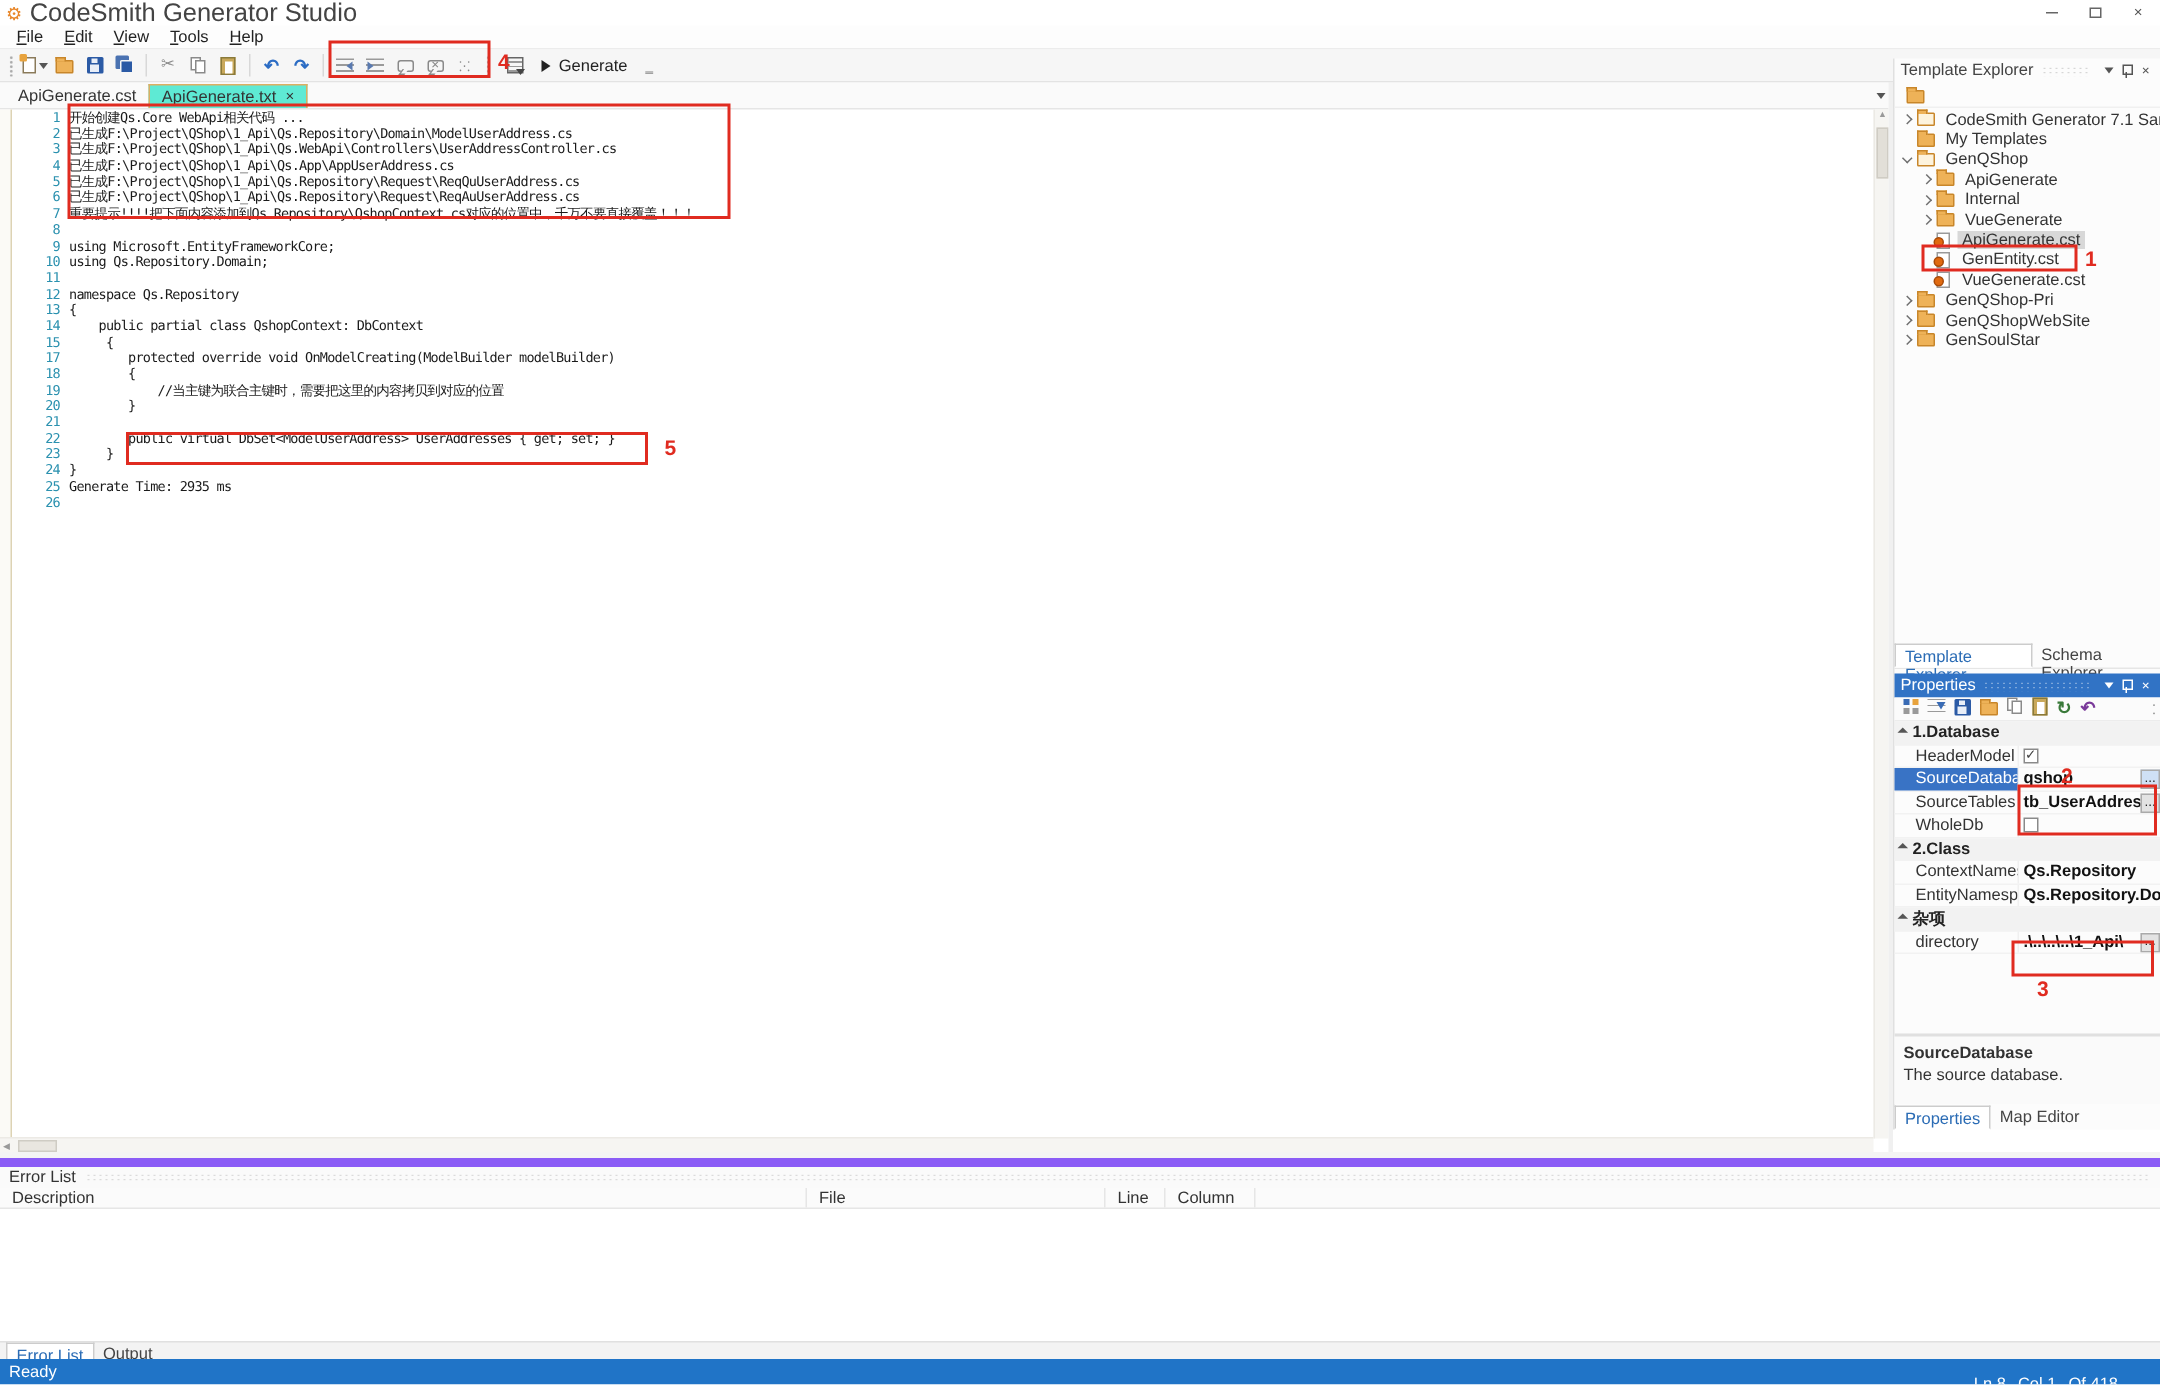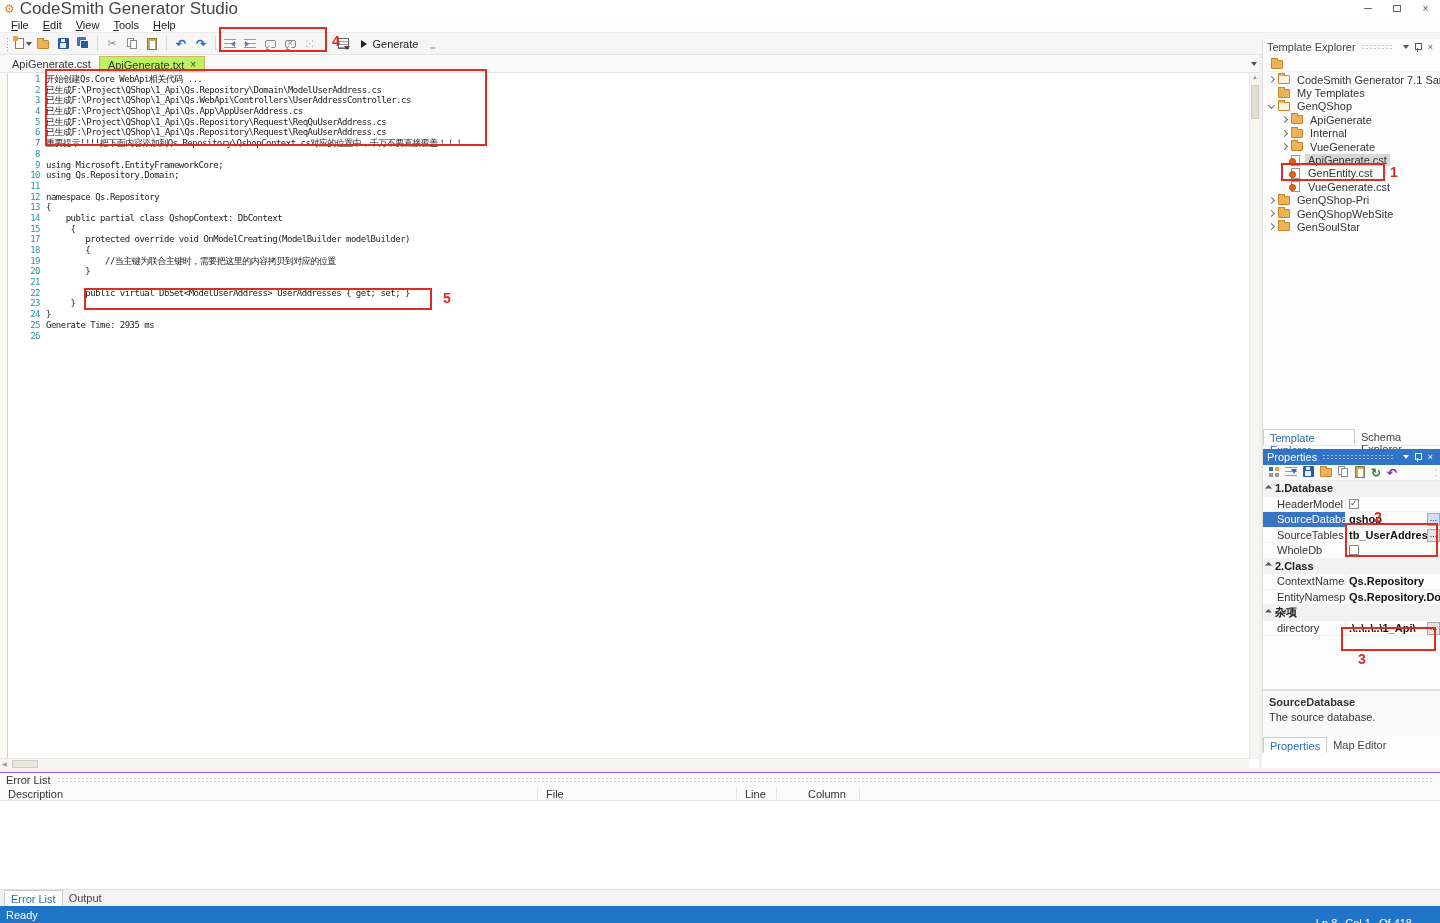--- a/index.html
+++ b/index.html
@@ -56,21 +56,21 @@
   .gen-ic { width:11px; height:11px; border:1px solid #666; display:inline-block; position:relative; background:repeating-linear-gradient(#0000 0 2px, #999 2px 3px); }
   .gen-ic::after { content:""; position:absolute; right:-2px; bottom:-2px; width:0; height:0; border-left:3px solid transparent; border-right:3px solid transparent; border-top:4px solid #444; }
   .play-ic { width:0; height:0; border-top:4px solid transparent; border-bottom:4px solid transparent; border-left:6px solid #222; display:inline-block; margin:0 5px 0 8px; }
   #generate-btn { display:flex; align-items:center; height:20px; padding:0 6px 0 2px; }
   #generate-label { color:#222; }
   .ovf { color:#888; font-size:9px; margin-left:6px; letter-spacing:1px; }
 
   
   #tabstrip { position:absolute; left:0; top:55px; width:1259px; height:17px; background:#fafafa; display:flex; align-items:flex-end; padding-left:4px; }
   .dtab { height:16px; display:flex; align-items:center; padding:0 8px; color:#333; }
-  .dtab.active { background:#bef264; border:1px solid #dcae62; border-bottom:none; }
+  .dtab.active { background:#5eead4; border:1px solid #dcae62; border-bottom:none; }
   .dtab .close { margin-left:6px; font-size:10px; color:#333; }
   #tab-caret { position:absolute; right:6px; top:5px; }
 
   
   #editor { position:absolute; left:0; top:72px; width:1259px; height:696px; background:#fff; border-top:1px solid #e5e5e5; }
   #margin-strip { position:absolute; left:0; top:0; width:8px; height:686px; background:#fbfaf6; border-right:1px solid #ddd3b4; }
   #code-lines { position:absolute; left:8px; top:1px; right:10px; bottom:10px; overflow:hidden; font-family:"DejaVu Sans Mono", monospace; font-size:9px; letter-spacing:-0.5px; }
   .cl { display:flex; height:10.7px; line-height:10.7px; white-space:pre; }
   .ln { width:38px; text-align:right; padding-right:6px; color:#2b91af; flex:none; }
   .ct { color:#1a1a1a; }
@@ -141,21 +141,21 @@
   .ell { position:absolute; right:1px; top:1px; width:13px; height:13px; background:#e3e3e3; border:1px solid #aaa; font-size:9px; line-height:9px; text-align:center; color:#222; }
   .ell::after { content:"..."; }
   .prow.selrow .ell { background:#cfe0f5; }
 
   #props-desc { position:absolute; left:0; top:650px; width:178px; height:47px; border-top:2px solid #e0e0e0; background:#fafafa; padding:5px 6px; }
   #props-desc .dtitle { font-weight:bold; margin-bottom:3px; }
   #props-tabs { position:absolute; left:0; top:698px; width:178px; height:16px; display:flex; align-items:flex-end; }
 
   
   #hsplit { position:absolute; left:0; top:768px; width:1440px; height:4px; background:#f4f4f4; }
-  #bottompanel { position:absolute; left:0; top:772px; width:1440px; height:150px; background:#0f766e; border-top:1px solid #8b5cf6; }
+  #bottompanel { position:absolute; left:0; top:772px; width:1440px; height:150px; background:#0f766e; border-top:6px solid #8b5cf6; }
   #el-header { height:14px; display:flex; align-items:center; padding:0 6px; background:#fafafa; color:#333; }
   #el-header .texture { flex:1; height:6px; margin-left:6px; background-image:radial-gradient(#cfcfcf 0.7px, transparent 0.8px); background-size:4px 3px; }
   #el-cols { height:14px; display:flex; background:#fbfbfb; border-bottom:1px solid #e6e6e6; }
   .ecol { border-right:1px solid #e6e6e6; padding:0 8px; display:flex; align-items:center; color:#333; }
   #el-body { height:88px; background:#fff; }
   #bottom-tabs { position:absolute; left:0; top:116px; width:1440px; height:18px; background:#f3f3f3; border-top:1px solid #e0e0e0; display:flex; align-items:flex-end; padding-left:4px; }
   #bottom-tabs .ptab { height:17px; }
 
   
   #statusbar { position:absolute; left:0; top:906px; width:1440px; height:17px; background:#2074c7; color:#fff; display:flex; align-items:center; padding:0 28px 0 6px; }
@@ -515,21 +515,21 @@
   <div id="el-cols">
       <div class="ecol" style="width: 538px;">
         <span>Description</span>
       </div>
       <div class="ecol" style="width: 199px;">
         <span>File</span>
       </div>
       <div class="ecol" style="width: 40px;">
         <span>Line</span>
       </div>
-      <div class="ecol" style="width: 60px; margin-left: 23px;">
+      <div class="ecol" style="width: 60px;">
         <span>Column</span>
       </div>
     </div>
   <div id="el-body"></div>
   <div id="bottom-tabs">
       <div class="ptab active">Error List</div>
       <div class="ptab">Output</div>
     </div>
 </div>
 

